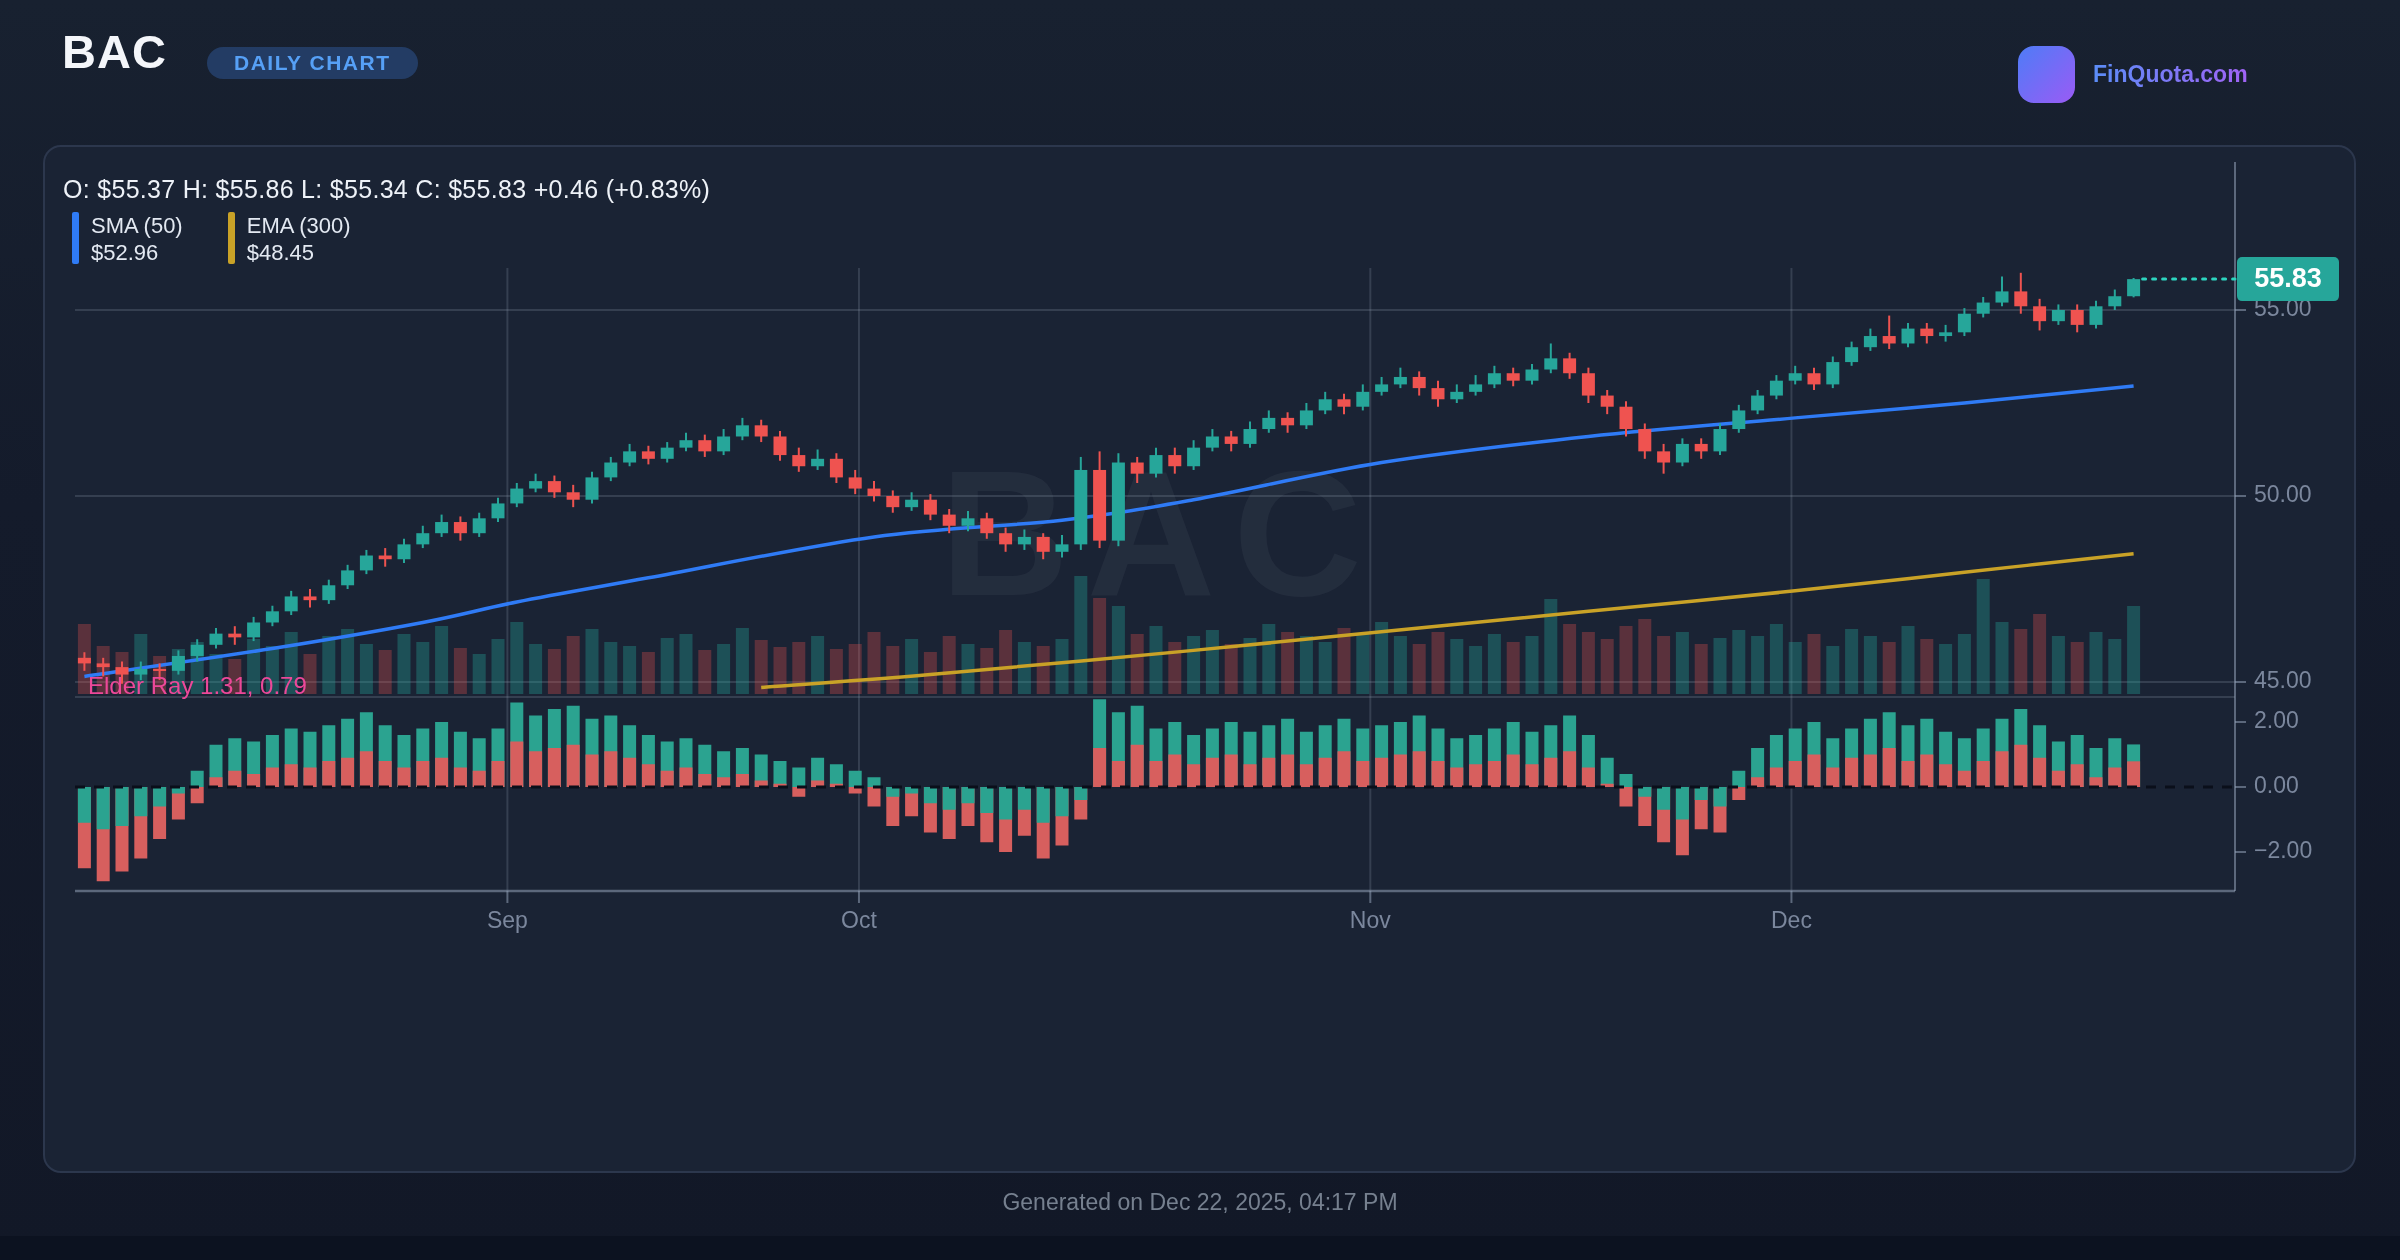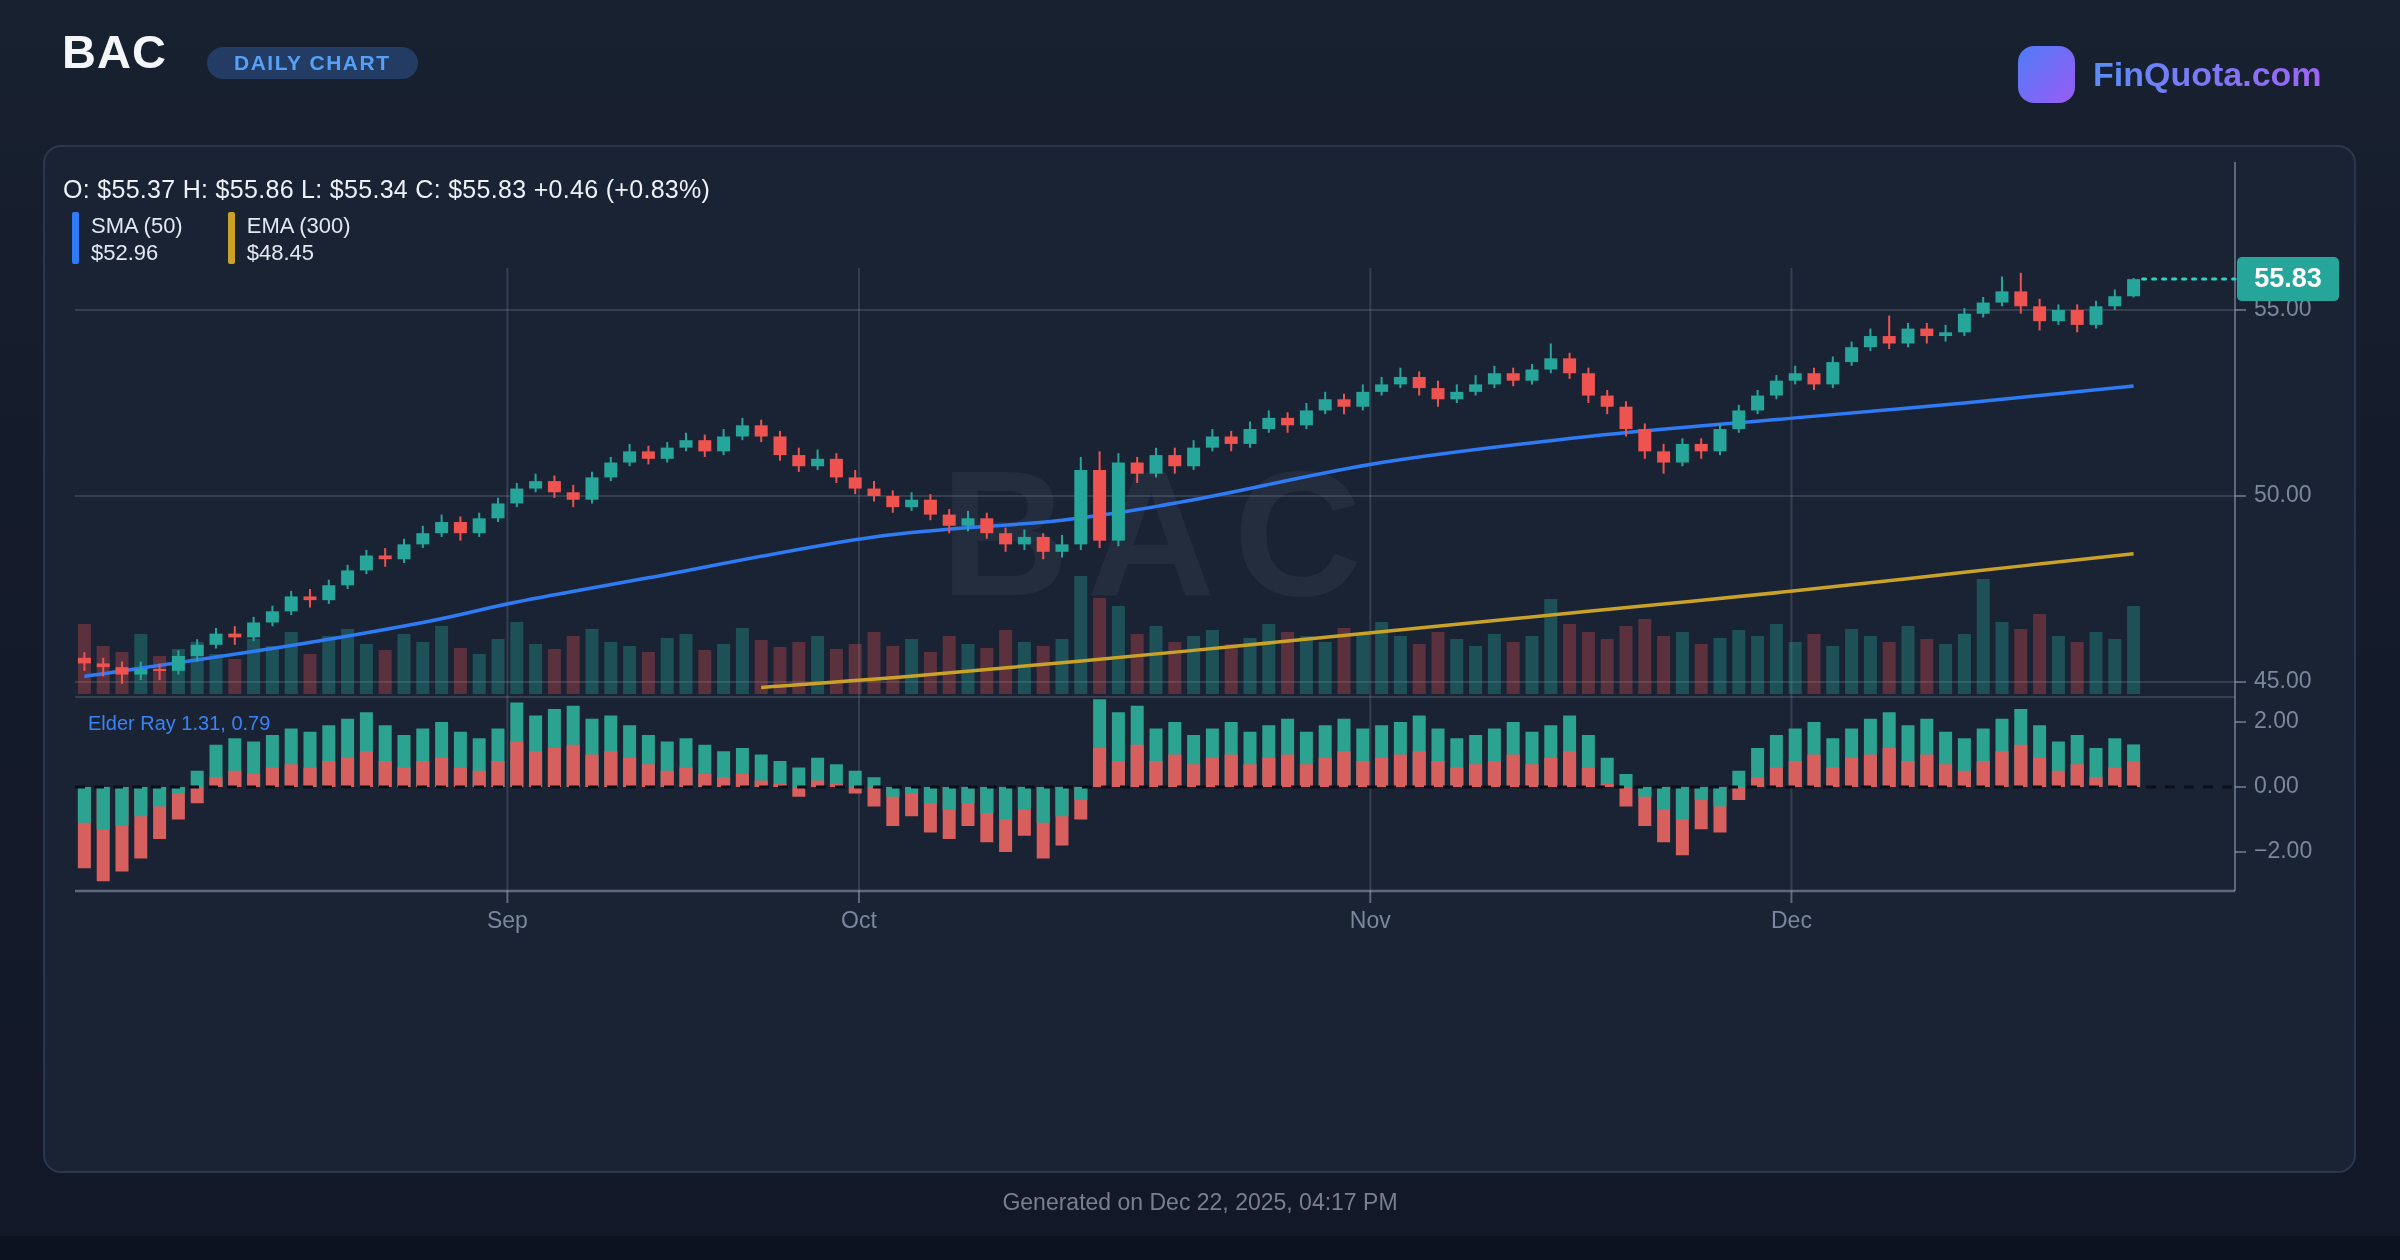--- a/index.html
+++ b/index.html
@@ -9,35 +9,35 @@
     font-family:"Liberation Sans", sans-serif;
   }
   .page{position:absolute;inset:0;}
   
   .title{position:absolute;left:62px;top:24px;font-size:47px;font-weight:800;color:#f4f6fa;letter-spacing:1px;}
   .badge{position:absolute;left:207px;top:47px;height:32px;padding:0 27px;border-radius:24px;
     background:#233c64;color:#56a0f6;font-size:21px;font-weight:700;letter-spacing:1.5px;
     display:flex;align-items:center;}
   .brand{position:absolute;left:2018px;top:46px;display:flex;align-items:center;gap:18px;cursor:pointer;}
   .brand .logo{width:57px;height:57px;border-radius:16px;background:linear-gradient(135deg,#4e7cf7,#9a5bf5);}
-  .brand .brand-text{font-size:34px;font-weight:800;
+  .brand .brand-text{font-size:23px;font-weight:800;
     background:linear-gradient(90deg,#5b8df7,#a163f6);
     -webkit-background-clip:text;background-clip:text;color:transparent;}
   
   .card{position:absolute;left:43px;top:145px;width:2313px;height:1028px;border-radius:18px;
     background:#1a2334;border:2px solid #2c374d;box-sizing:border-box;}
   svg#chart{position:absolute;left:0;top:0;width:2400px;height:1260px;pointer-events:none;}
   svg text{font-family:"Liberation Sans", sans-serif;}
   
   .ohlc{position:absolute;left:63px;top:175px;font-size:25px;font-weight:500;color:#eef2f8;letter-spacing:0.3px;}
   .legend{position:absolute;left:72px;top:212px;display:flex;gap:45px;}
   .leg{display:flex;gap:12px;}
   .leg .bar{width:7px;height:52px;border-radius:2px;display:inline-block;}
   .leg .lines div{font-size:22px;color:#e3e9f2;line-height:27px;}
-  .elder-label{position:absolute;left:88px;top:712px;font-size:20px;color:#3b82f6;font-weight:500;}
+  .elder-label{position:absolute;left:88px;top:672px;font-size:24px;color:#ec4899;font-weight:500;}
   .footer{position:absolute;left:0;top:1189px;width:100%;text-align:center;
     font-size:23px;color:#76808f;font-weight:500;}
   .bottom-band{position:absolute;left:0;bottom:0;width:100%;height:24px;background:#0c1220;}
 </style>
 </head>
 <body>
 
 <div class="page">
 
   <div class="title">BAC</div>

